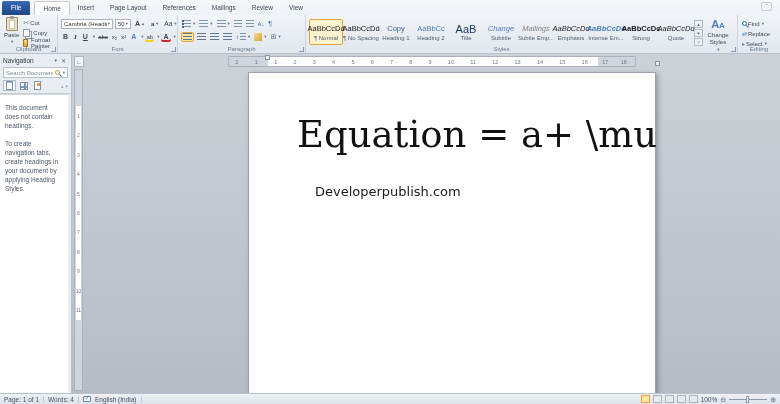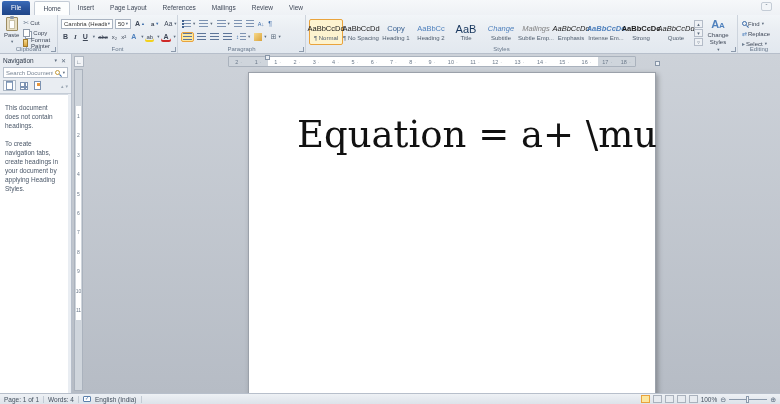--- a/index.html
+++ b/index.html
@@ -434,20 +434,21 @@
           <span>7</span>
           <span>8</span>
           <span>9</span>
           <span>10</span>
           <span>11</span>
         </span>
     </div>
 
     <div class="page">
       <div class="eq-line">Equation = a+ \mu</div>
+      <div class="sub-line">Developerpublish.com</div>
     </div>
   </div>
 </div>
 
 <div class="statusbar">
   <span>Page: 1 of 1</span>
   <span class="sb-sep"></span>
   <span>Words: 4</span>
   <span class="sb-sep"></span>
   <span class="book-ic"></span>

